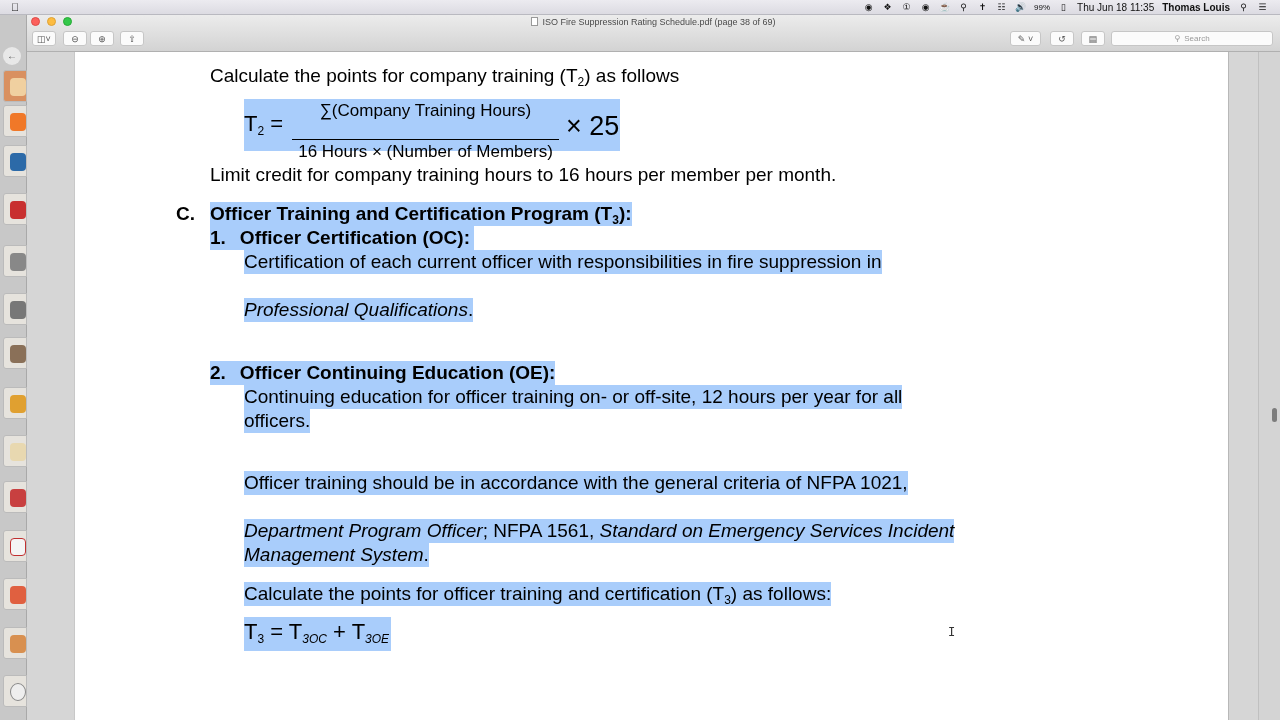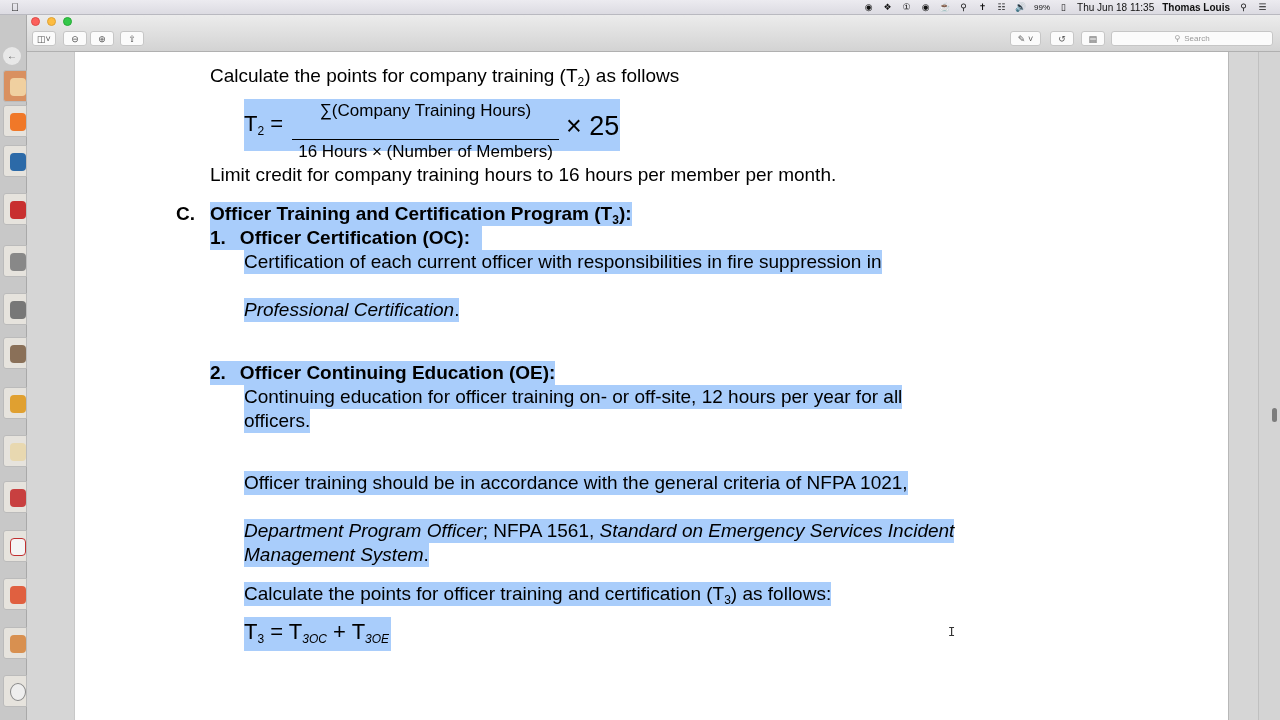--- a/index.html
+++ b/index.html
@@ -134,20 +134,23 @@
       <i style="background:#eee;border-radius:50%;border:1px solid #888"></i>
     </div>
 </div>
 
 <div class="titlebar">
   <div class="traffic">
     <span class="t-close"></span>
     <span class="t-min"></span>
     <span class="t-max"></span>
   </div>
+  <div class="win-title">
+    <span class="doc-ico"></span><span>ISO Fire Suppression Rating Schedule.pdf (page 38 of 69)</span>
+  </div>
   <div class="tb-btn" style="left:5px;width:24px">
       <span>◫˅</span>
     </div>
   <div class="tb-btn" style="left:36px;width:24px">
       <span>⊖</span>
     </div>
   <div class="tb-btn" style="left:63px;width:24px">
       <span>⊕</span>
     </div>
   <div class="tb-btn" style="left:93px;width:24px">
@@ -188,25 +191,25 @@
     <div class="rhs">× 25</div>
   </div>
 
   <div class="line" style="left:210px;top:163px">Limit credit for company training hours to 16 hours per member per month.</div>
 
   <span class="num" style="left:176px;top:202px;line-height:24px">C.</span>
   <div class="line b hl" style="left:210px;top:202px">
     <span>Officer Training and Certification Program (T</span><sub>3</sub><span>):</span>
   </div>
 
-  <div class="line b hl" style="left:210px;top:226px;padding-right:12px">
+  <div class="line b hl" style="left:210px;top:226px;padding-right:4px">
     <span>1.</span><span style="display:inline-block;width:14px"></span><span>Officer Certification (OC):</span>
   </div>
   <div class="line hl" style="left:244px;top:250px">Certification of each current officer with responsibilities in fire suppression in</div>
-  <div class="line hl" style="left:244px;top:298px"><span class="it">Professional Certification</span><span>.</span></div>
+  <div class="line hl" style="left:244px;top:298px"><span class="it">Professional Qualifications</span><span>.</span></div>
   <div class="line hl" style="left:244px;top:322px;width:779px;overflow:hidden">
     
     
   </div>
 
   <div class="line b hl" style="left:210px;top:361px">
     <span>2.</span><span style="display:inline-block;width:14px"></span><span>Officer Continuing Education (OE):</span>
   </div>
   <div class="line hl" style="left:244px;top:385px">Continuing education for officer training on- or off-site, 12 hours per year for all</div>
   <div class="line hl" style="left:244px;top:409px">officers.</div>

